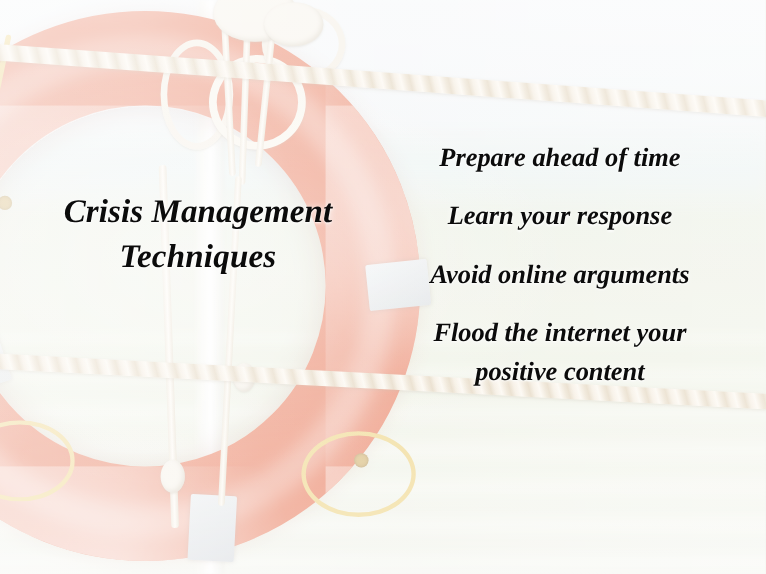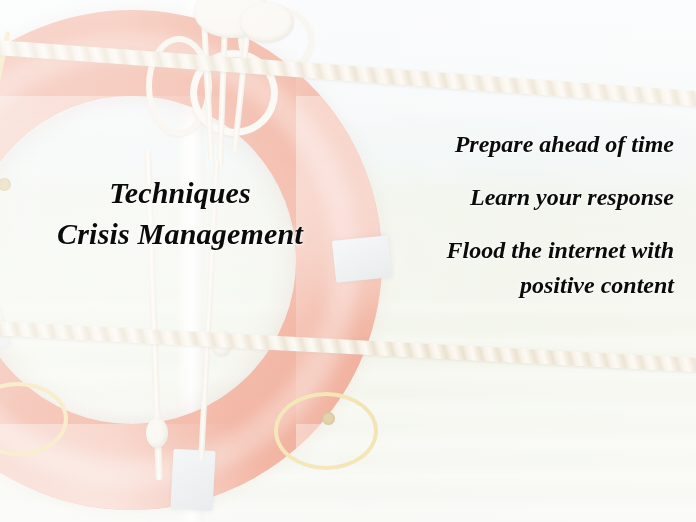--- a/index.html
+++ b/index.html
@@ -276,20 +276,21 @@
     font-weight: bold;
     font-style: italic;
     font-size: 24px;
     line-height: 1.0;
   }
   .point {
     display: block;
     margin-bottom: 29px;
     text-shadow: 0 1px 2px rgba(255,255,255,0.85), 0 0 7px rgba(255,255,255,0.7);
     white-space: nowrap;
+    text-align: center;
   }
   .point:last-child { margin-bottom: 0; }
   .point .l2 { display: block; margin-top: 11px; }
 </style>
 </head>
 <body>
 
 <div id="slide">
 
   <div class="photo">
@@ -334,26 +335,27 @@
     <div class="knot-blob" style="left:212px; top:330px; width:20px; height:26px;"></div>
 
     <div class="rope rope-top"></div>
     <div class="rope rope-mid"></div>
 
     <div class="wash"></div>
     <div class="wash-2"></div>
   </div>
 
   <div class="title">
+    <span class="tline">Crisis Management</span>
     <span class="tline">Techniques</span>
-    <span class="tline">Crisis Management</span>
   </div>
 
   <div class="points">
     <span class="point">Prepare ahead of time</span>
     <span class="point">Learn your response</span>
+    <span class="point">Avoid online arguments</span>
     <span class="point">
-      <span>Flood the internet with</span>
+      <span>Flood the internet your</span>
       <span class="l2">positive content</span>
     </span>
   </div>
 
 </div>
 
 </body></html>

